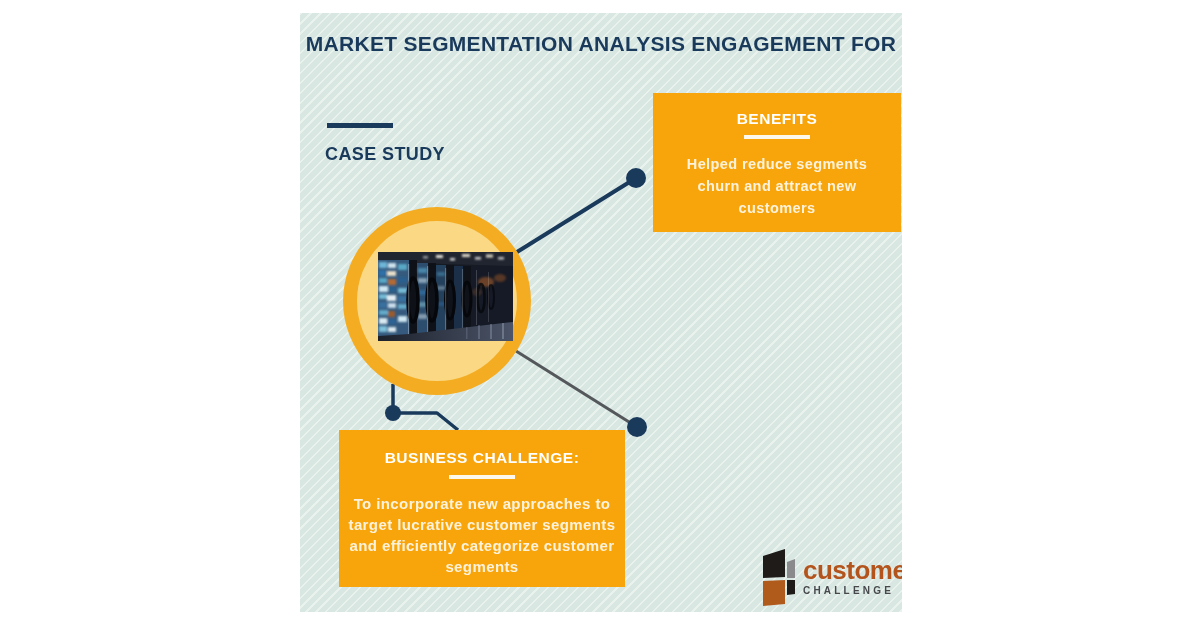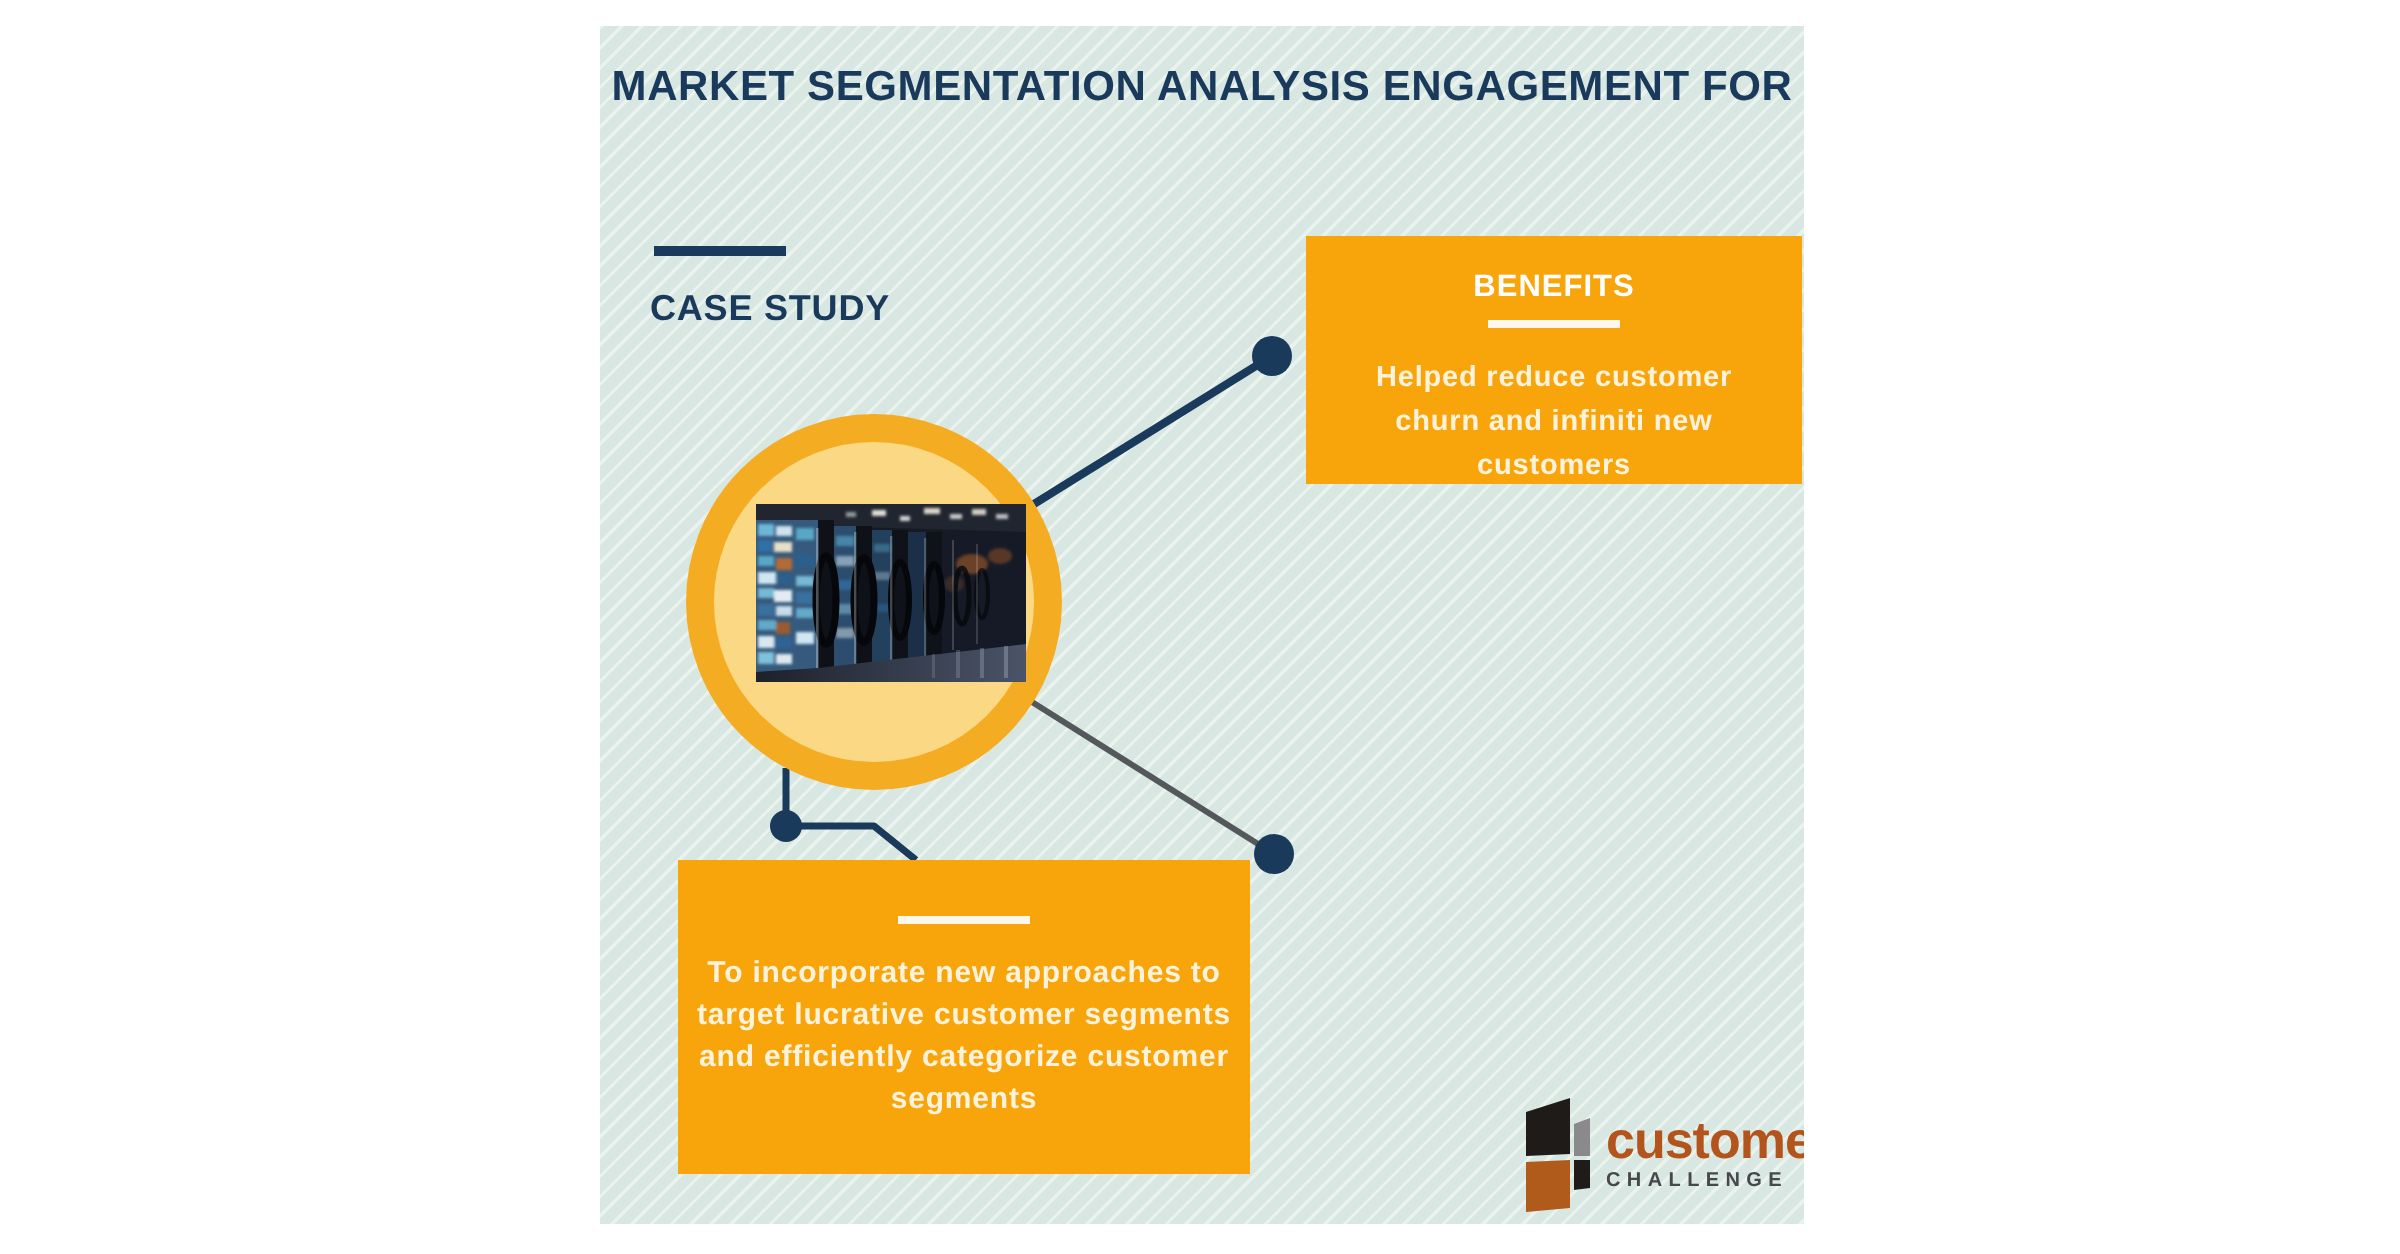--- a/index.html
+++ b/index.html
@@ -61,21 +61,21 @@
   }
   .info-box h2 {
     margin: 0; color: var(--white, #ffffff);
     font-size: 15.5px; font-weight: bold; letter-spacing: .5px; line-height: 17px;
   }
   .box-underline { width: 66px; height: 4px; background: #fdf8ee; margin: 8px auto 0 auto; }
   .info-box p {
     margin: 14px auto 0 auto; color: var(--body-text, #fdf3dd);
     font-weight: bold; font-size: 14.5px; line-height: 22px; letter-spacing: .4px;
   }
-  .box-benefits   { left: 353px; top: 105px;  width: 248px; height: 124px; padding-top: 17px; }
+  .box-benefits   { left: 353px; top: 80px;  width: 248px; height: 139px; padding-top: 17px; }
   .box-benefits p { max-width: 214px; }
   .box-insights   { left: 348px; top: 317px; width: 253px; height: 152px; padding-top: 13px; }
   .box-insights p { margin-top: 30px; max-width: 220px; line-height: 23px; }
   .box-challenge  { left: 39px;  top: 417px; width: 286px; height: 157px; padding-top: 19px; }
   .box-challenge .box-underline { margin-top: 9px; }
   .box-challenge p { max-width: 276px; font-size: 15px; line-height: 21px; }
 
   
   .logo { position: absolute; left: 463px; top: 536px; display: flex; gap: 7px; }
   .logo-text { margin-top: 9px; }
@@ -201,25 +201,26 @@
         <rect x="100" y="73" width="2" height="14" opacity=".25"></rect>
         <rect x="112" y="72" width="2" height="15" opacity=".3"></rect>
         <rect x="124" y="71" width="2" height="16" opacity=".35"></rect>
         <rect x="88" y="75" width="1.5" height="12" opacity=".2"></rect>
       </g>
     </svg>
 
     <div class="info-box box-benefits">
       <h2>BENEFITS</h2>
       <div class="box-underline"></div>
-      <p>Helped reduce customer churn and infiniti new customers</p>
+      <p>Helped reduce segments churn and attract new customers</p>
     </div>
 
 
     <div class="info-box box-challenge">
+      <h2>BUSINESS CHALLENGE:</h2>
       <div class="box-underline"></div>
       <p>To incorporate new approaches to target lucrative customer segments and efficiently categorize customer segments</p>
     </div>
 
     <div class="logo">
       <svg width="33" height="57" viewBox="0 0 33 57">
         <polygon points="0,7 22,0 22,28 0,29" fill="#1e1b18"></polygon>
         <polygon points="24,13 32,10 32,29 24,29" fill="#8a8a8c"></polygon>
         <polygon points="0,32 22,31 22,55 0,57" fill="#b05a1c"></polygon>
         <polygon points="24,31 32,31 32,45 24,46" fill="#1e1b18"></polygon>

